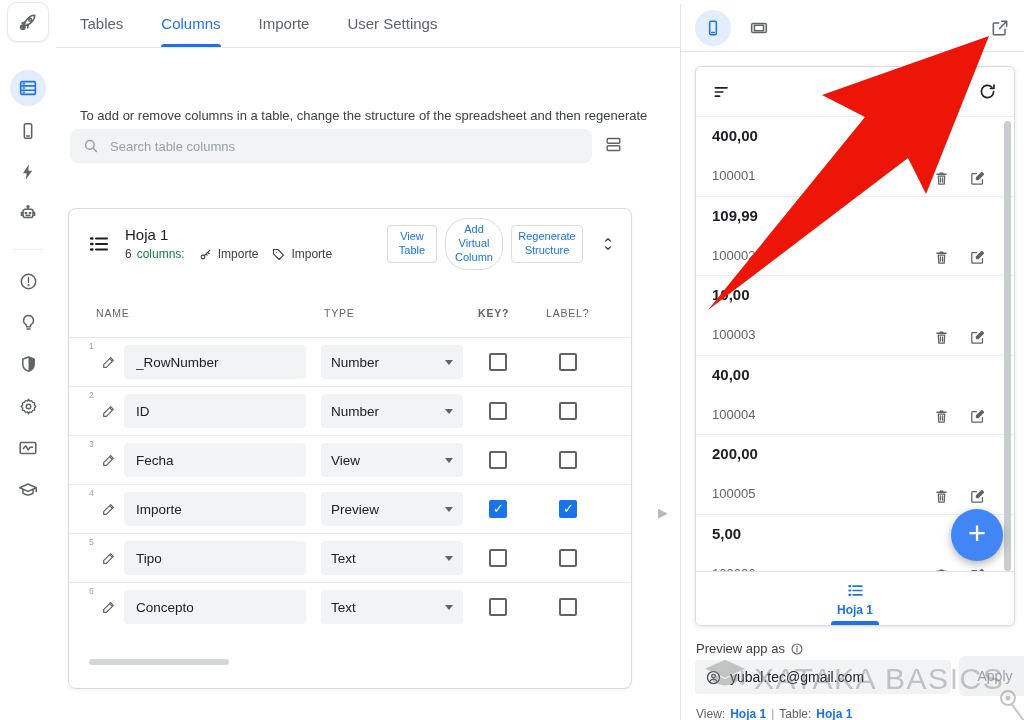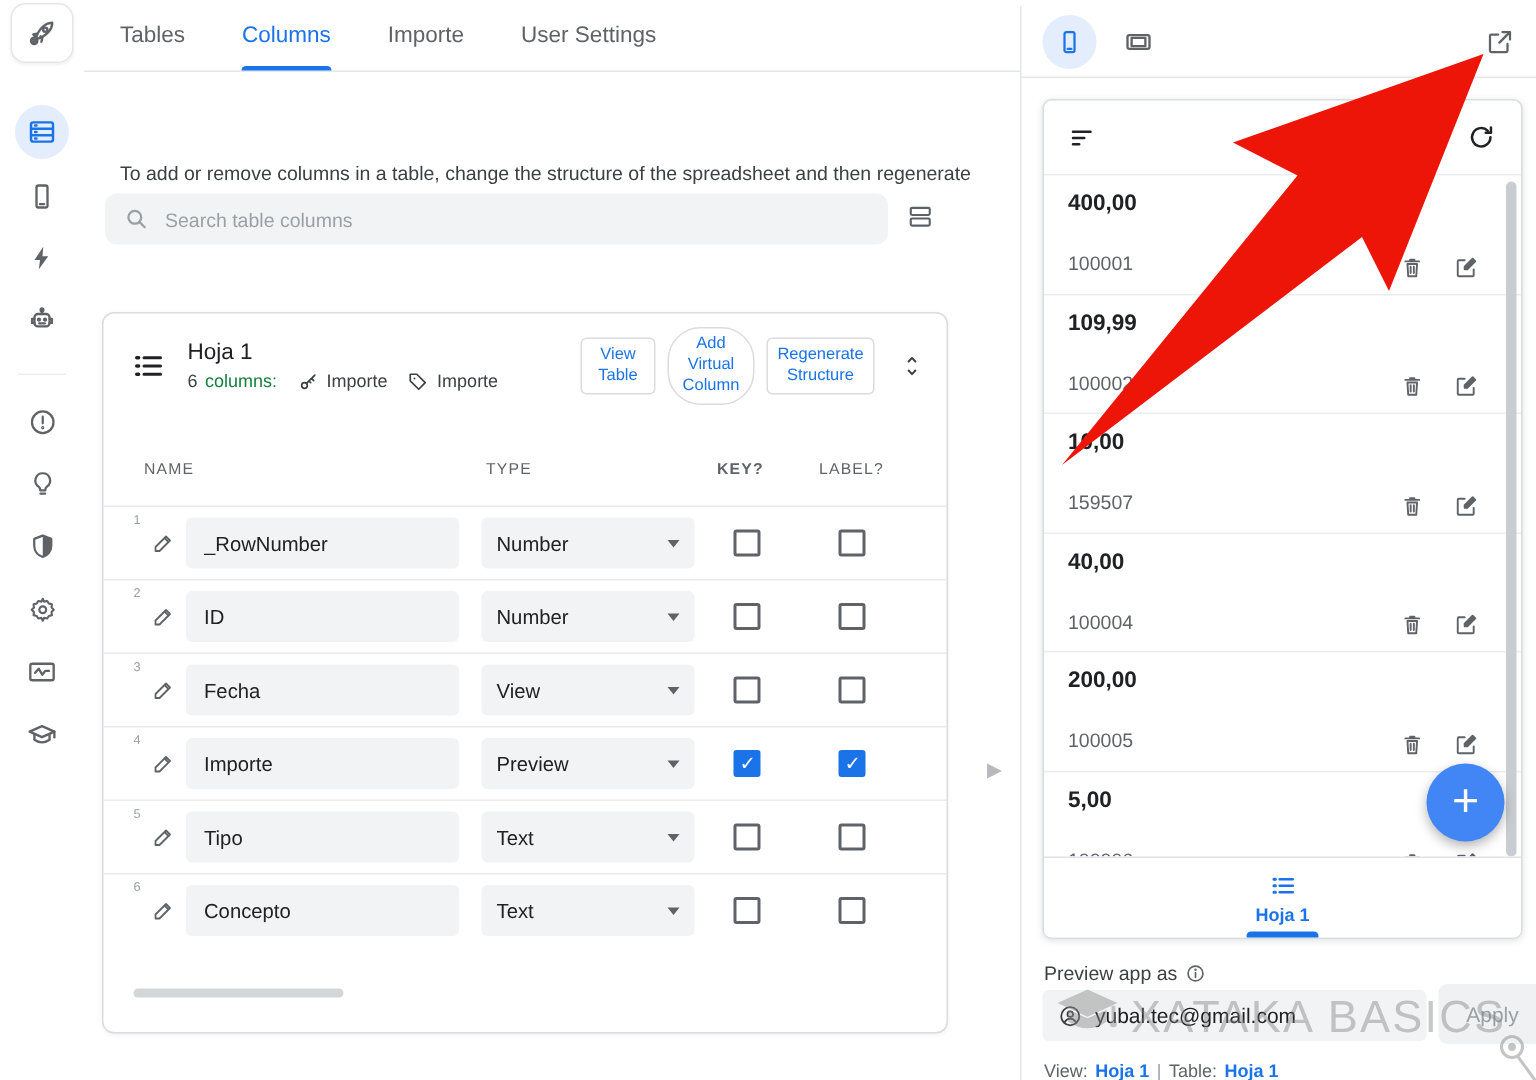--- a/index.html
+++ b/index.html
@@ -488,21 +488,21 @@
         </svg>
         <svg width="17" height="17" viewBox="0 0 24 24" fill="none" stroke="#5f6368" stroke-width="1.8" stroke-linecap="round" stroke-linejoin="round">
           <path d="M19 13.5V19a1 1 0 0 1-1 1H5a1 1 0 0 1-1-1V6a1 1 0 0 1 1-1h5.5"></path>
           <path d="M13 13.5 20.5 6 18 3.5 10.5 11v2.5H13z" fill="#5f6368"></path>
         </svg>
       </div>
     </div>
 
     <div class="pitem">
       <div class="amount">10,00</div>
-      <div class="rid">159507</div>
+      <div class="rid">100003</div>
       <div class="acticons">
         <svg width="17" height="17" viewBox="0 0 24 24" fill="none" stroke="#5f6368" stroke-width="1.8" stroke-linecap="round" stroke-linejoin="round">
           <path d="M7.5 8.5h9L15.8 20H8.2L7.5 8.5z"></path>
               <path d="M5.5 6h13M10 6V4.5h4V6M10.5 11v6M13.5 11v6"></path>
         </svg>
         <svg width="17" height="17" viewBox="0 0 24 24" fill="none" stroke="#5f6368" stroke-width="1.8" stroke-linecap="round" stroke-linejoin="round">
           <path d="M19 13.5V19a1 1 0 0 1-1 1H5a1 1 0 0 1-1-1V6a1 1 0 0 1 1-1h5.5"></path>
           <path d="M13 13.5 20.5 6 18 3.5 10.5 11v2.5H13z" fill="#5f6368"></path>
         </svg>
       </div>

